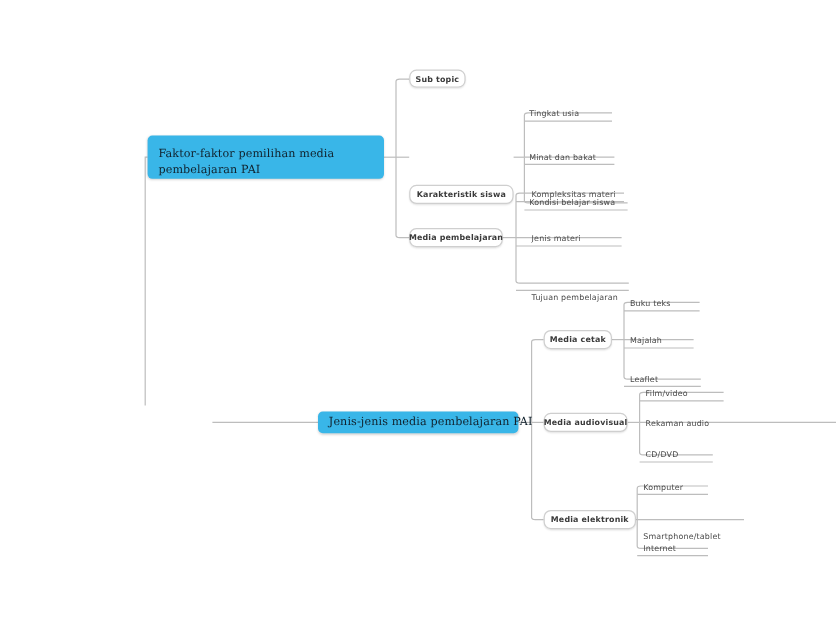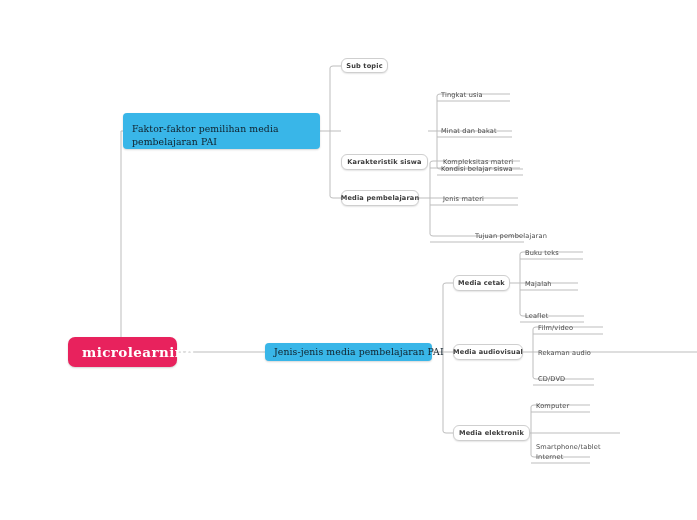--- a/index.html
+++ b/index.html
@@ -142,23 +142,20 @@
       <path d="M520,259 L583,259"></path>
       <path d="M520,290 L578,290"></path>
       <path d="M520,322 L584,322"></path>
       <path d="M533,334 L603,334"></path>
       <path d="M533,385 L594,385"></path>
       <path d="M531,412 L590,412"></path>
       <path d="M531,463 L590,463"></path>
     </g>
   </svg>
 
-  <div class="node node-root" style="left:68px; top:337px; width:109px; height:30px;">
-    <span>microlearning</span>
-  </div>
 
   <div class="node node-main multiline" style="left:123px; top:113px; width:197px; height:36px;">
     <span class="leaf-text">Faktor-faktor pemilihan media</span>
     <span class="leaf-text">pembelajaran PAI</span>
   </div>
 
   <div class="node node-sub" style="left:341px; top:58px; width:47px; height:15px;">
     <span>Sub topic</span>
   </div>
 
@@ -179,21 +176,21 @@
   <div class="node node-leaf" style="left:441px; top:160px; width:85px; height:15px;">
     <span>Kondisi belajar siswa</span>
   </div>
 
   <div class="node node-leaf" style="left:443px; top:153px; width:80px; height:15px;">
     <span>Kompleksitas materi</span>
   </div>
   <div class="node node-leaf" style="left:443px; top:190px; width:76px; height:15px;">
     <span>Jenis materi</span>
   </div>
-  <div class="node node-leaf" style="left:443px; top:227px; width:84px; height:15px;margin-left:32px;">
+  <div class="node node-leaf" style="left:443px; top:239px; width:84px; height:15px;">
     <span>Tujuan pembelajaran</span>
   </div>
 
   <div class="node node-main" style="left:265px; top:343px; width:167px; height:18px;">
     <span>Jenis-jenis media pembelajaran PAI</span>
   </div>
 
   <div class="node node-sub" style="left:453px; top:275px; width:57px; height:16px;">
     <span>Media cetak</span>
   </div>

